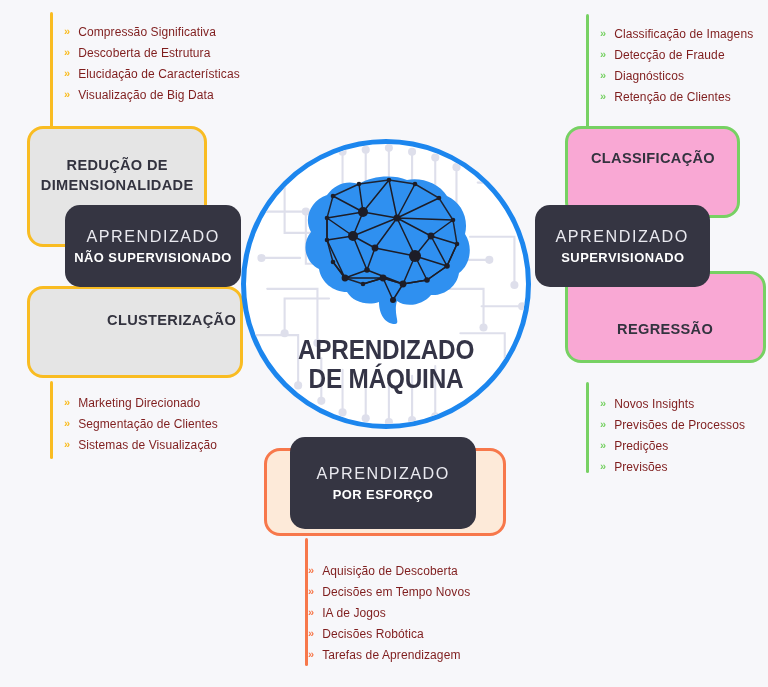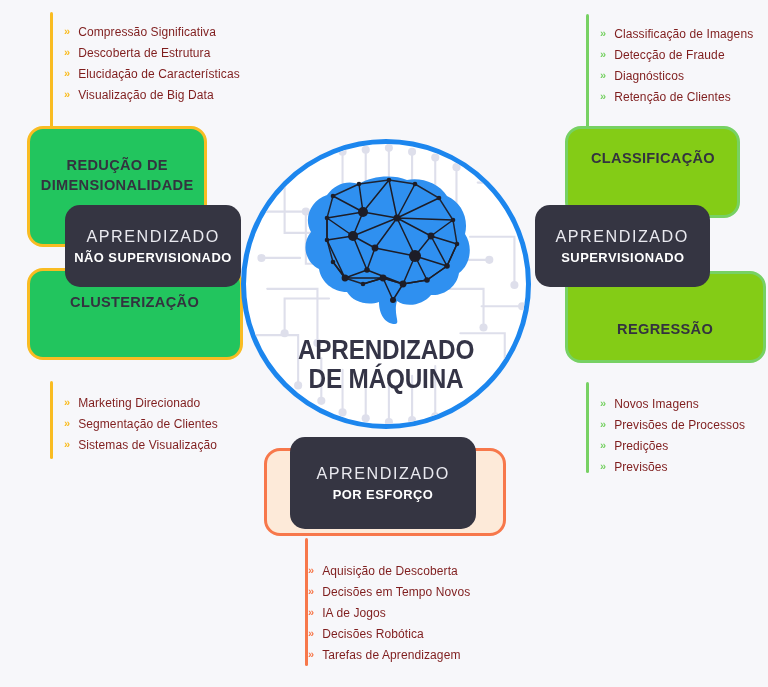--- a/index.html
+++ b/index.html
@@ -86,26 +86,26 @@
     text-align: center;
   }
   .card-label {
     font-size: 15.5px;
     font-weight: 700;
     color: #33333f;
     letter-spacing: 0.35px;
     line-height: 1.28;
     transform: scaleX(0.94);
   }
-  .card.yellow { background: #22c55e; border-color: #f9bc22; }
-  .card.green  { background: #84cc16; border-color: #77d163; }
+  .card.yellow { background: #e5e5e5; border-color: #f9bc22; }
+  .card.green  { background: #f9a8d4; border-color: #77d163; }
   .card.orange { background: #fdead9; border-color: #f7784b; }
 
   #card-dim  { left: 27px;  top: 126px; width: 180px; height: 121px; }
-  #card-clu  { left: 27px;  top: 268px; width: 216px; height: 92px;  }
+  #card-clu  { left: 27px;  top: 286px; width: 216px; height: 92px; justify-content: flex-end;  }
   #card-cla  { left: 565px; top: 126px; width: 175px; height: 92px;  }
   #card-reg  { left: 565px; top: 271px; width: 201px; height: 92px;  }
   #card-ref  { left: 264px; top: 448px; width: 242px; height: 88px;  }
 
   #card-dim  .card-label,
   #card-clu  .card-label { transform: translateY(-12px) scaleX(0.94); }
   #card-cla  .card-label { transform: translateY(-14px) scaleX(0.94); }
   #card-reg  .card-label { transform: translateY(12px)  scaleX(0.94); }
 
   
@@ -234,21 +234,21 @@
         <span class="bullet-text">Diagnósticos</span>
       </div>
       <div class="bullet-row">
         <span class="bullet-mark">»</span>
         <span class="bullet-text">Retenção de Clientes</span>
       </div>
     </div>
   <div class="bullets green" id="bl-lr">
       <div class="bullet-row">
         <span class="bullet-mark">»</span>
-        <span class="bullet-text">Novos Imagens</span>
+        <span class="bullet-text">Novos Insights</span>
       </div>
       <div class="bullet-row">
         <span class="bullet-mark">»</span>
         <span class="bullet-text">Previsões de Processos</span>
       </div>
       <div class="bullet-row">
         <span class="bullet-mark">»</span>
         <span class="bullet-text">Predições</span>
       </div>
       <div class="bullet-row">

